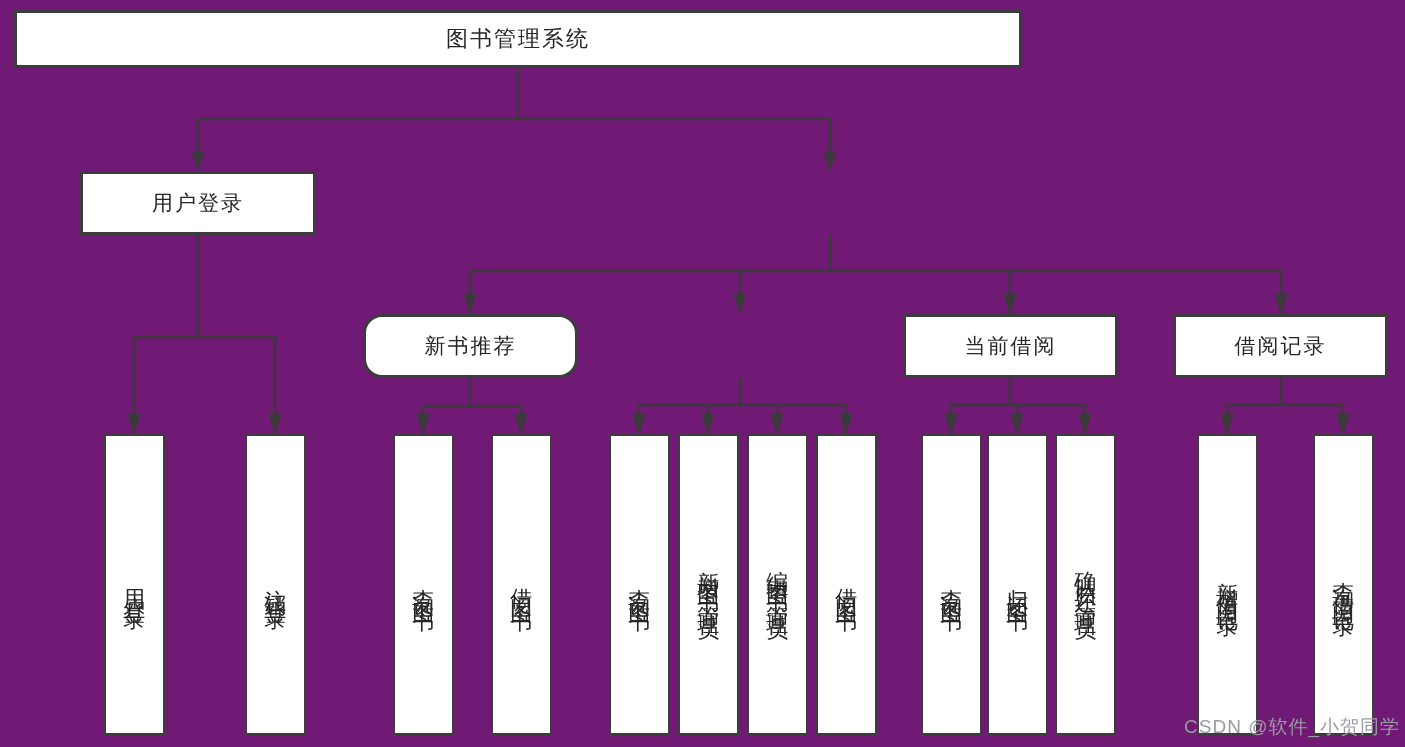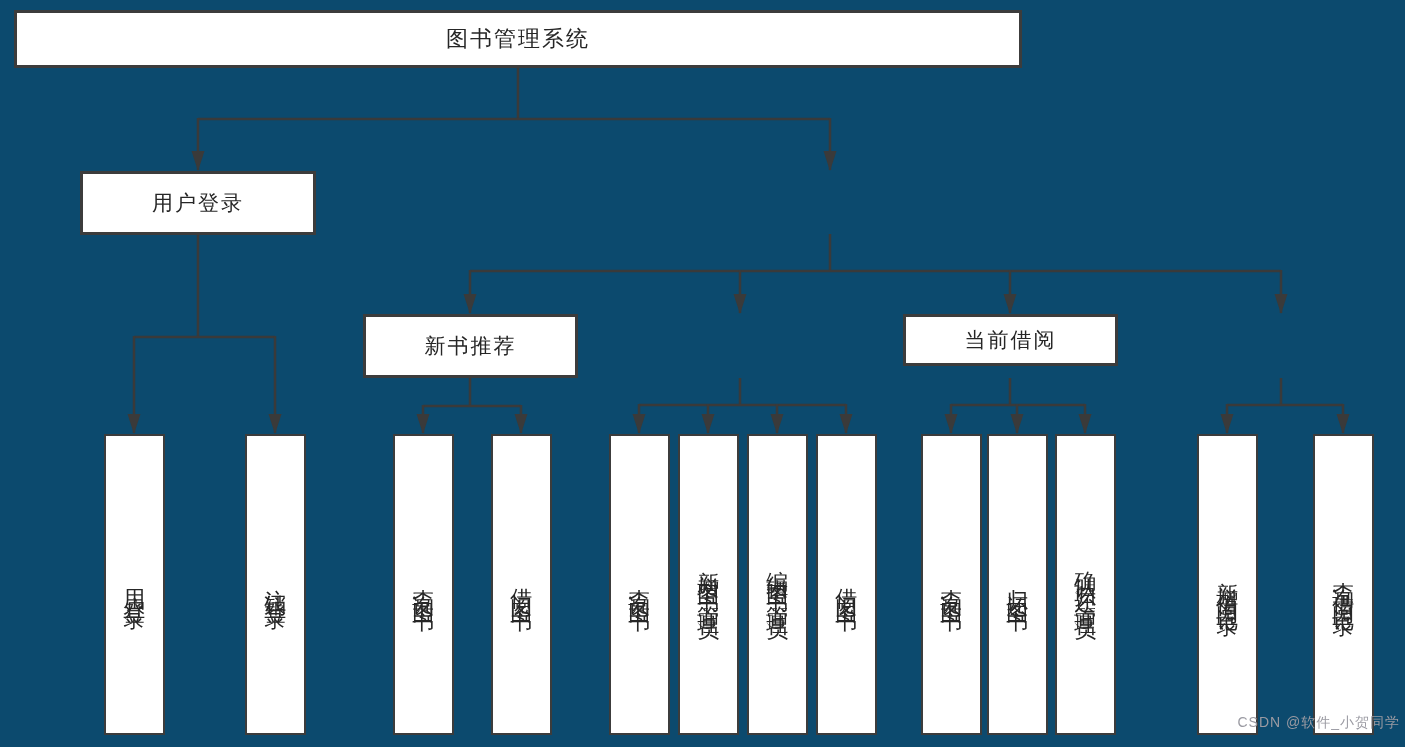--- a/index.html
+++ b/index.html
@@ -1,21 +1,21 @@
 <!DOCTYPE html>
 <html lang="zh"><head>
 <meta charset="utf-8">
 <style>
   html, body { margin: 0; padding: 0; background: #ffffff; }
   body { font-family: "Liberation Sans", sans-serif; }
   #canvas {
     position: relative;
     width: 1405px;
     height: 747px;
-    background: #0c4a6e;
+    background: #701a75;
     overflow: hidden;
   }
   #connectors {
     position: absolute;
     left: 0; top: 0;
     width: 1405px; height: 747px;
     pointer-events: none;
   }
   .box {
     position: absolute;
@@ -47,21 +47,21 @@
     text-orientation: mixed;
     font-size: 22px;
     letter-spacing: 7px;
     line-height: 1.15;
     color: #262626;
   }
   .watermark {
     position: absolute;
     right: 5px;
     top: 714px;
-    font-size: 14px;
+    font-size: 19px;
     letter-spacing: 1px;
     color: #9a9aa2;
     white-space: nowrap;
     z-index: 10;
   }
 </style>
 </head>
 <body>
 
 <div id="canvas">
@@ -120,22 +120,23 @@
         <line x1="1227" y1="404" x2="1227" y2="433" marker-end="url(#arrow)"></line>
         <line x1="1343" y1="404" x2="1343" y2="433" marker-end="url(#arrow)"></line>
       </g>
     </g>
   </svg>
 
   <div class="box hbox root-box">图书管理系统</div>
 
   <div class="box hbox" style="left:80px; top:171px; width:236px; height:64px;">用户登录</div>
 
-  <div class="box hbox" style="left:363px; top:314px; width:215px; height:64px;">新书推荐</div>
-  <div class="box hbox" style="left:903px; top:314px; width:215px; height:52px;">当前借阅</div>
+  <div class="box hbox" style="left:363px; top:314px; width:215px; height:64px;border-radius:19px;">新书推荐</div>
+  <div class="box hbox" style="left:903px; top:314px; width:215px; height:64px;">当前借阅</div>
+  <div class="box hbox" style="left:1173px; top:314px; width:215px; height:64px;">借阅记录</div>
 
   <div class="box leaf" style="left:104px;">
     <span>用户登录</span>
   </div>
   <div class="box leaf" style="left:245px;">
     <span>注销登录</span>
   </div>
 
   <div class="box leaf" style="left:393px;">
     <span>查询图书</span>

